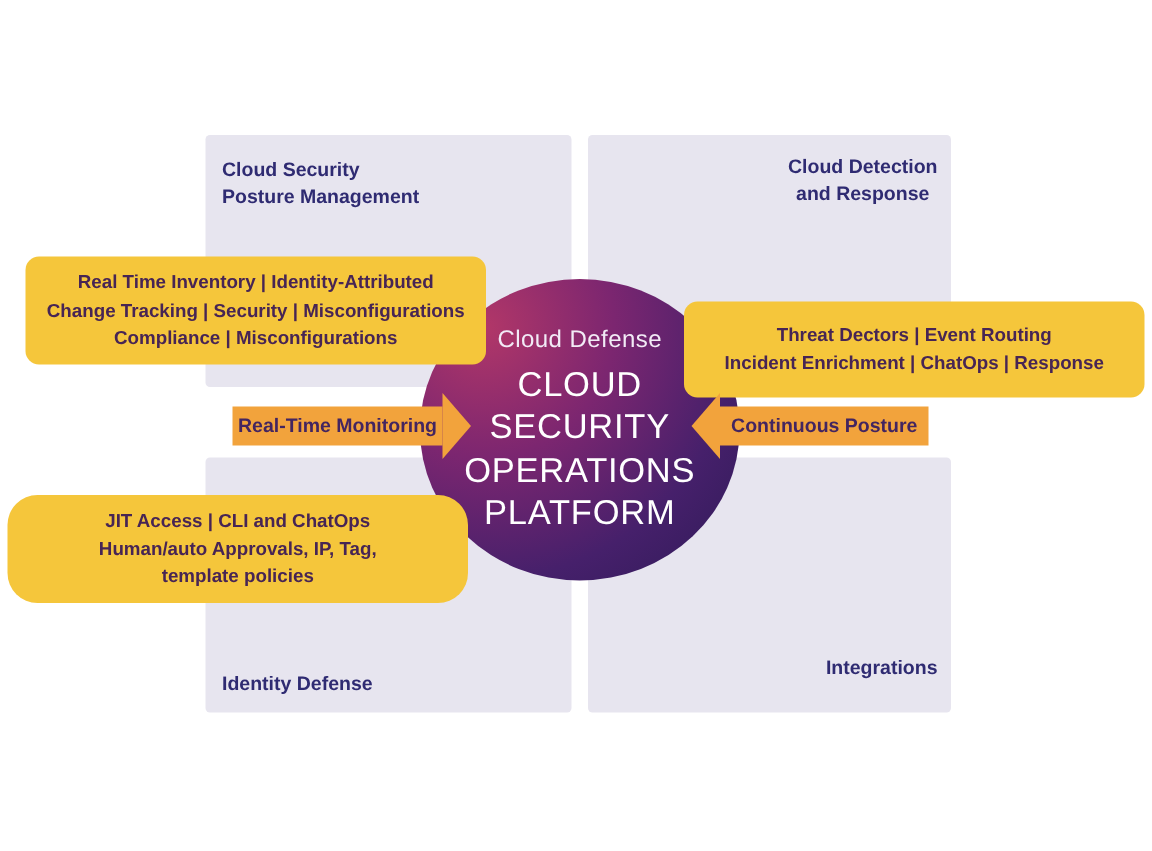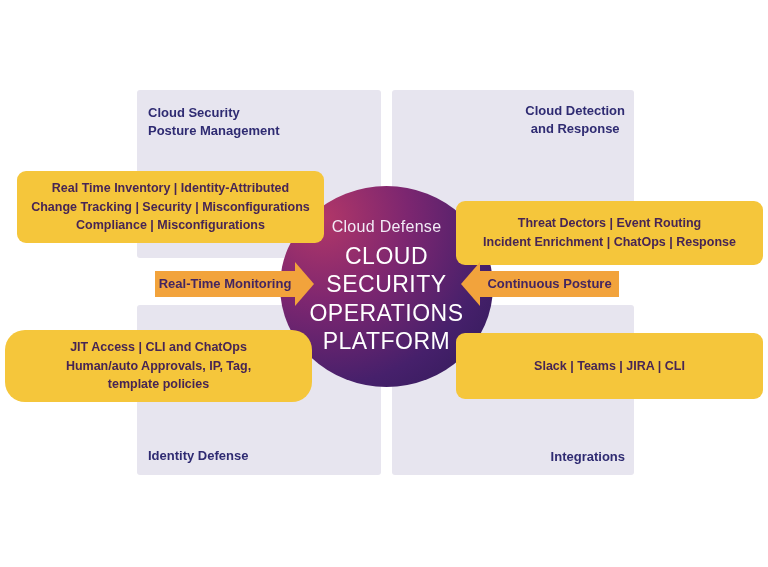--- a/index.html
+++ b/index.html
@@ -28,21 +28,21 @@
     color: #2F2B72;
     font-weight: bold;
     font-size: 13px;
     line-height: 1.35;
     white-space: pre-line;
     z-index: 2;
   }
   .h-tl { left: 148px; top: 104px; text-align: left; }
   .h-tr { right: 143px; top: 102px; text-align: center; }
   .h-bl { left: 148px; top: 447px; text-align: right; }
-  .h-br { right: 143px; top: 448px; text-align: right; }
+  .h-br { right: 143px; top: 436px; text-align: right; }
 
   
   .circle {
     position: absolute;
     left: 280px; top: 186px;
     width: 213px; height: 201px;
     border-radius: 50%;
     background: radial-gradient(circle at 20% 16%, #B23768 0%, #7C2670 36%, #46206B 70%, #2E1A57 100%);
     z-index: 3;
     display: flex; flex-direction: column;
@@ -137,21 +137,20 @@
   </div>
 
   <div class="ybox ybox-tl">Real Time Inventory | Identity-Attributed
 Change Tracking | Security | Misconfigurations
 Compliance | Misconfigurations</div>
   <div class="ybox ybox-tr">Threat Dectors | Event Routing
 Incident Enrichment | ChatOps | Response</div>
   <div class="ybox ybox-bl">JIT Access | CLI and ChatOps
 Human/auto Approvals, IP, Tag,
 template policies</div>
-  <div class="ybox ybox-br">Slack | Teams | JIRA | CLI</div>
 
   <div class="arrow arrow-left">
     <div class="shaft">Real-Time Monitoring</div>
     <div class="head"></div>
   </div>
   <div class="arrow arrow-right">
     <div class="head"></div>
     <div class="shaft">Continuous Posture</div>
   </div>
 

